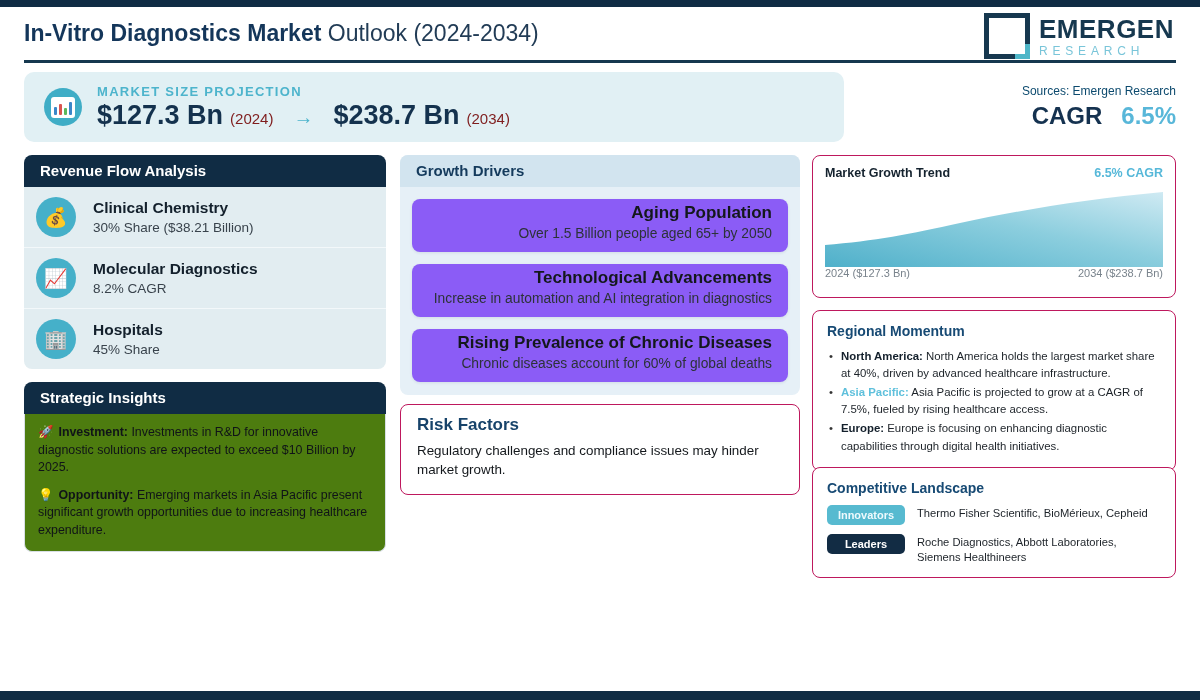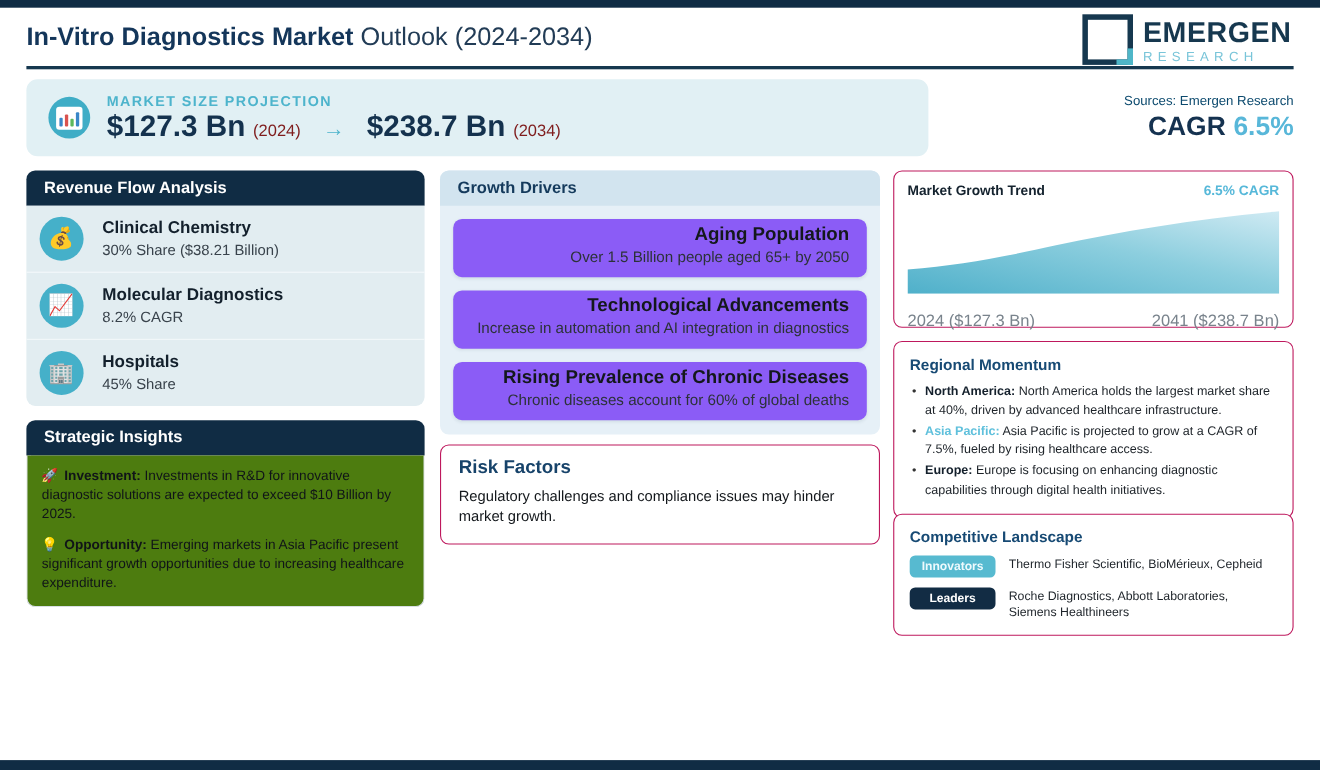--- a/index.html
+++ b/index.html
@@ -38,21 +38,21 @@
   .banner-label{font-size:13px;font-weight:bold;color:#4db4cc;letter-spacing:1.3px;}
   .banner-values{display:flex;align-items:baseline;margin-top:2px;}
   .bv-big{font-size:27px;font-weight:bold;color:#14324e;line-height:1.05;}
   .bv-year{font-size:15px;color:#7f1d1d;margin-left:7px;}
   .bv-arrow{font-size:20px;color:#4db4cc;margin:0 20px;}
 
   .sources{position:absolute;right:24px;top:84px;text-align:right;}
   .sources .src{font-size:12px;color:#0c4a6e;}
   .sources .cagr-line{font-size:24px;font-weight:bold;margin-top:4px;}
   .sources .cagr-lab{color:#153250;}
-  .sources .cagr-val{color:#58b7d9;margin-left:7px;}
+  .sources .cagr-val{color:#58b7d9;margin-left:19px;}
 
   
   .header-navy{background:#102c44;color:#fff;font-weight:bold;font-size:15px;
     padding:7px 16px 8px;border-radius:8px 8px 0 0;}
   .white-card{background:#fff;border:1px solid #be185d;border-radius:8px;box-sizing:border-box;}
 
   
   .rev-card{position:absolute;left:24px;top:155px;width:362px;}
   .rev-items{background:#e2edf1;border-radius:0 0 8px 8px;}
   .rev-item{display:flex;align-items:center;padding:10px 12px;min-height:40px;}
@@ -83,21 +83,21 @@
   .risk-card{position:absolute;left:400px;top:404px;width:400px;padding:10px 16px 14px;}
   .risk-title{font-size:17px;font-weight:bold;color:#17436a;}
   .risk-text{font-size:13.4px;color:#14181c;margin-top:6px;line-height:1.45;max-width:350px;}
 
   
   .trend-card{position:absolute;left:812px;top:155px;width:364px;height:143px;padding:10px 12px;}
   .trend-head{display:flex;justify-content:space-between;align-items:center;}
   .trend-title{font-size:12.5px;font-weight:bold;color:#14222e;}
   .trend-cagr{font-size:12.5px;font-weight:bold;color:#56b8d9;}
   .trend-chart{display:block;margin-top:7px;}
-  .trend-labels{display:flex;justify-content:space-between;font-size:15px;color:#79838c;margin-top:16px;}
+  .trend-labels{display:flex;justify-content:space-between;font-size:11px;color:#79838c;margin-top:0;}
 
   .regional-card{position:absolute;left:812px;top:310px;width:364px;padding:12px 14px 13px;}
   .card-title-blue{font-size:14px;font-weight:bold;color:#174a74;}
   .reg-list{margin:9px 0 0;padding:0;list-style:none;}
   .reg-list li{position:relative;padding-left:14px;font-size:11.4px;color:#1c2228;
     line-height:1.5;margin-bottom:2px;}
   .reg-list li::before{content:"•";position:absolute;left:2px;top:0;color:#333;}
   .reg-lead{font-weight:bold;color:#14202c;}
   .reg-lead.teal{color:#5fc0dc;}
 
@@ -221,21 +221,21 @@
       <linearGradient id="areaGrad" x1="0" y1="1" x2="1" y2="0">
         <stop offset="0" stop-color="#4fb0ca"></stop>
         <stop offset="0.55" stop-color="#8ccede"></stop>
         <stop offset="1" stop-color="#cfeaf3"></stop>
       </linearGradient>
     </defs>
     <path d="M0,58 C50,54 85,47 135,36 C195,23 262,12 338,5 L338,80 L0,80 Z" fill="url(#areaGrad)"></path>
   </svg>
   <div class="trend-labels">
     <span>2024 ($127.3 Bn)</span>
-    <span>2041 ($238.7 Bn)</span>
+    <span>2034 ($238.7 Bn)</span>
   </div>
 </div>
 
 <div class="regional-card white-card">
   <div class="card-title-blue">Regional Momentum</div>
   <ul class="reg-list">
     <li><span class="reg-lead">North America:</span><span> North America holds the largest market share at 40%, driven by advanced healthcare infrastructure.</span></li>
     <li><span class="reg-lead teal">Asia Pacific:</span><span> Asia Pacific is projected to grow at a CAGR of 7.5%, fueled by rising healthcare access.</span></li>
     <li><span class="reg-lead">Europe:</span><span> Europe is focusing on enhancing diagnostic capabilities through digital health initiatives.</span></li>
   </ul>

